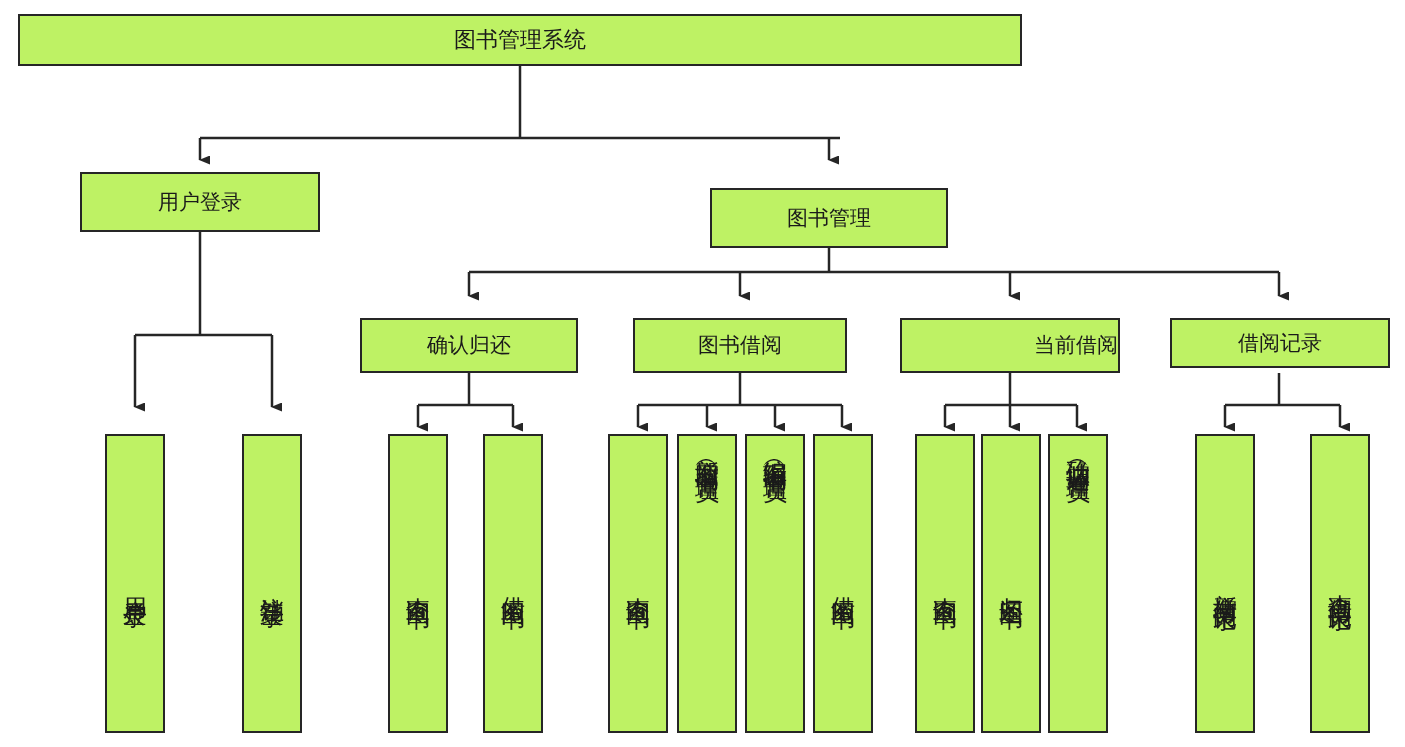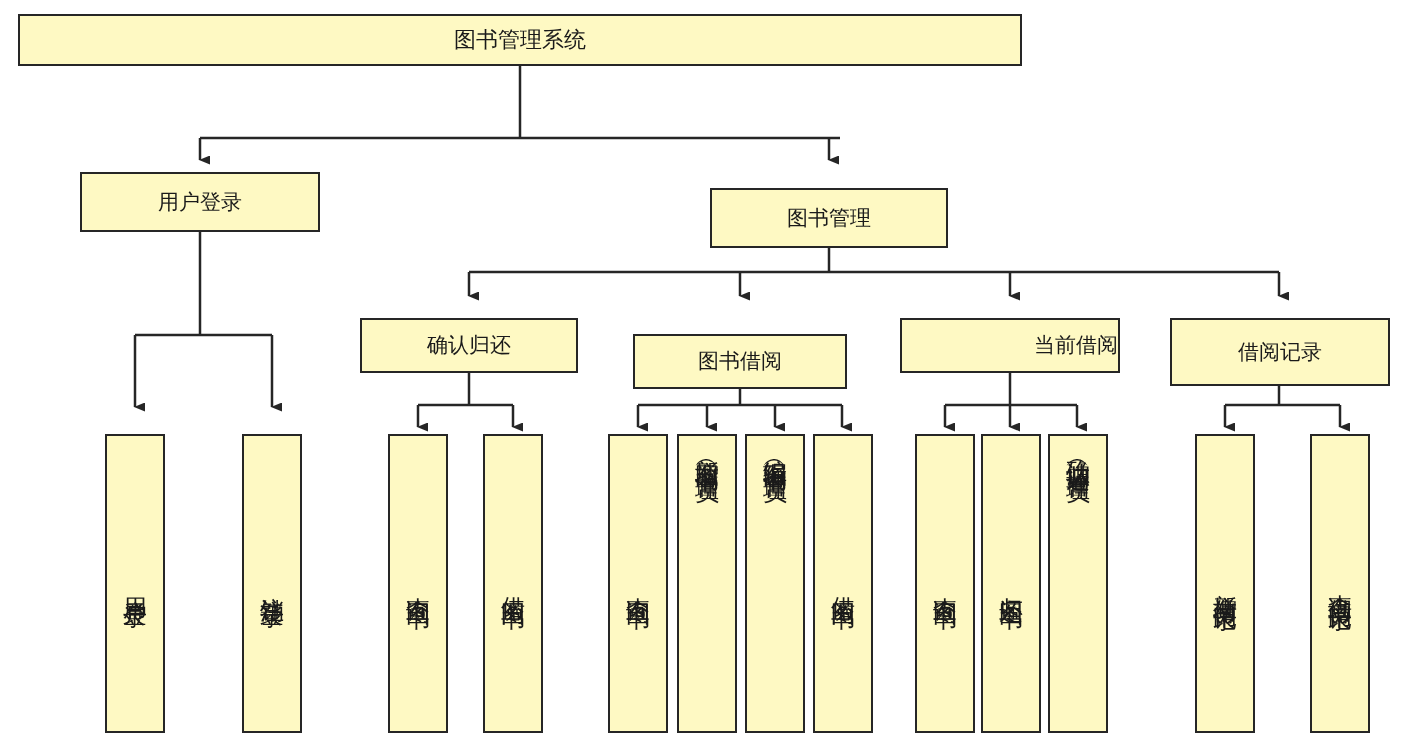--- a/index.html
+++ b/index.html
@@ -22,21 +22,21 @@
     position: absolute;
     left: 0;
     top: 0;
     width: 1405px;
     height: 747px;
   }
   .node-box {
     position: absolute;
     box-sizing: border-box;
     border: 2.5px solid #262626;
-    background: #fef9c3;
+    background: #bef264;
     display: flex;
     align-items: center;
     justify-content: center;
     overflow: hidden;
   }
   .node-label {
     color: #1a1a1a;
     font-family: "Liberation Sans", "DejaVu Sans", sans-serif;
     line-height: 1.08;
     text-align: center;
@@ -150,29 +150,29 @@
   </div>
 
   <div class="node-box node-h" style="left:710px; top:188px; width:238px; height:60px;">
     <span class="node-label">图书管理</span>
   </div>
 
   <div class="node-box node-h" style="left:360px; top:318px; width:218px; height:55px;">
     <span class="node-label">确认归还</span>
   </div>
 
-  <div class="node-box node-h" style="left:633px; top:334px; width:214px; height:55px;">
+  <div class="node-box node-h" style="left:633px; top:318px; width:214px; height:55px;">
     <span class="node-label">图书借阅</span>
   </div>
 
   <div class="node-box node-h" style="left:900px; top:318px; width:220px; height:55px;justify-content:flex-end;">
     <span class="node-label">当前借阅</span>
   </div>
 
-  <div class="node-box node-h" style="left:1170px; top:318px; width:220px; height:68px;">
+  <div class="node-box node-h" style="left:1170px; top:318px; width:220px; height:50px;">
     <span class="node-label">借阅记录</span>
   </div>
 
   <div class="node-box node-v" style="left:105px; top:434px; width:60px; height:299px;">
     <div class="leaf-inner">
       <span class="node-label">用户登录</span>
     </div>
   </div>
 
   <div class="node-box node-v" style="left:242px; top:434px; width:60px; height:299px;">

